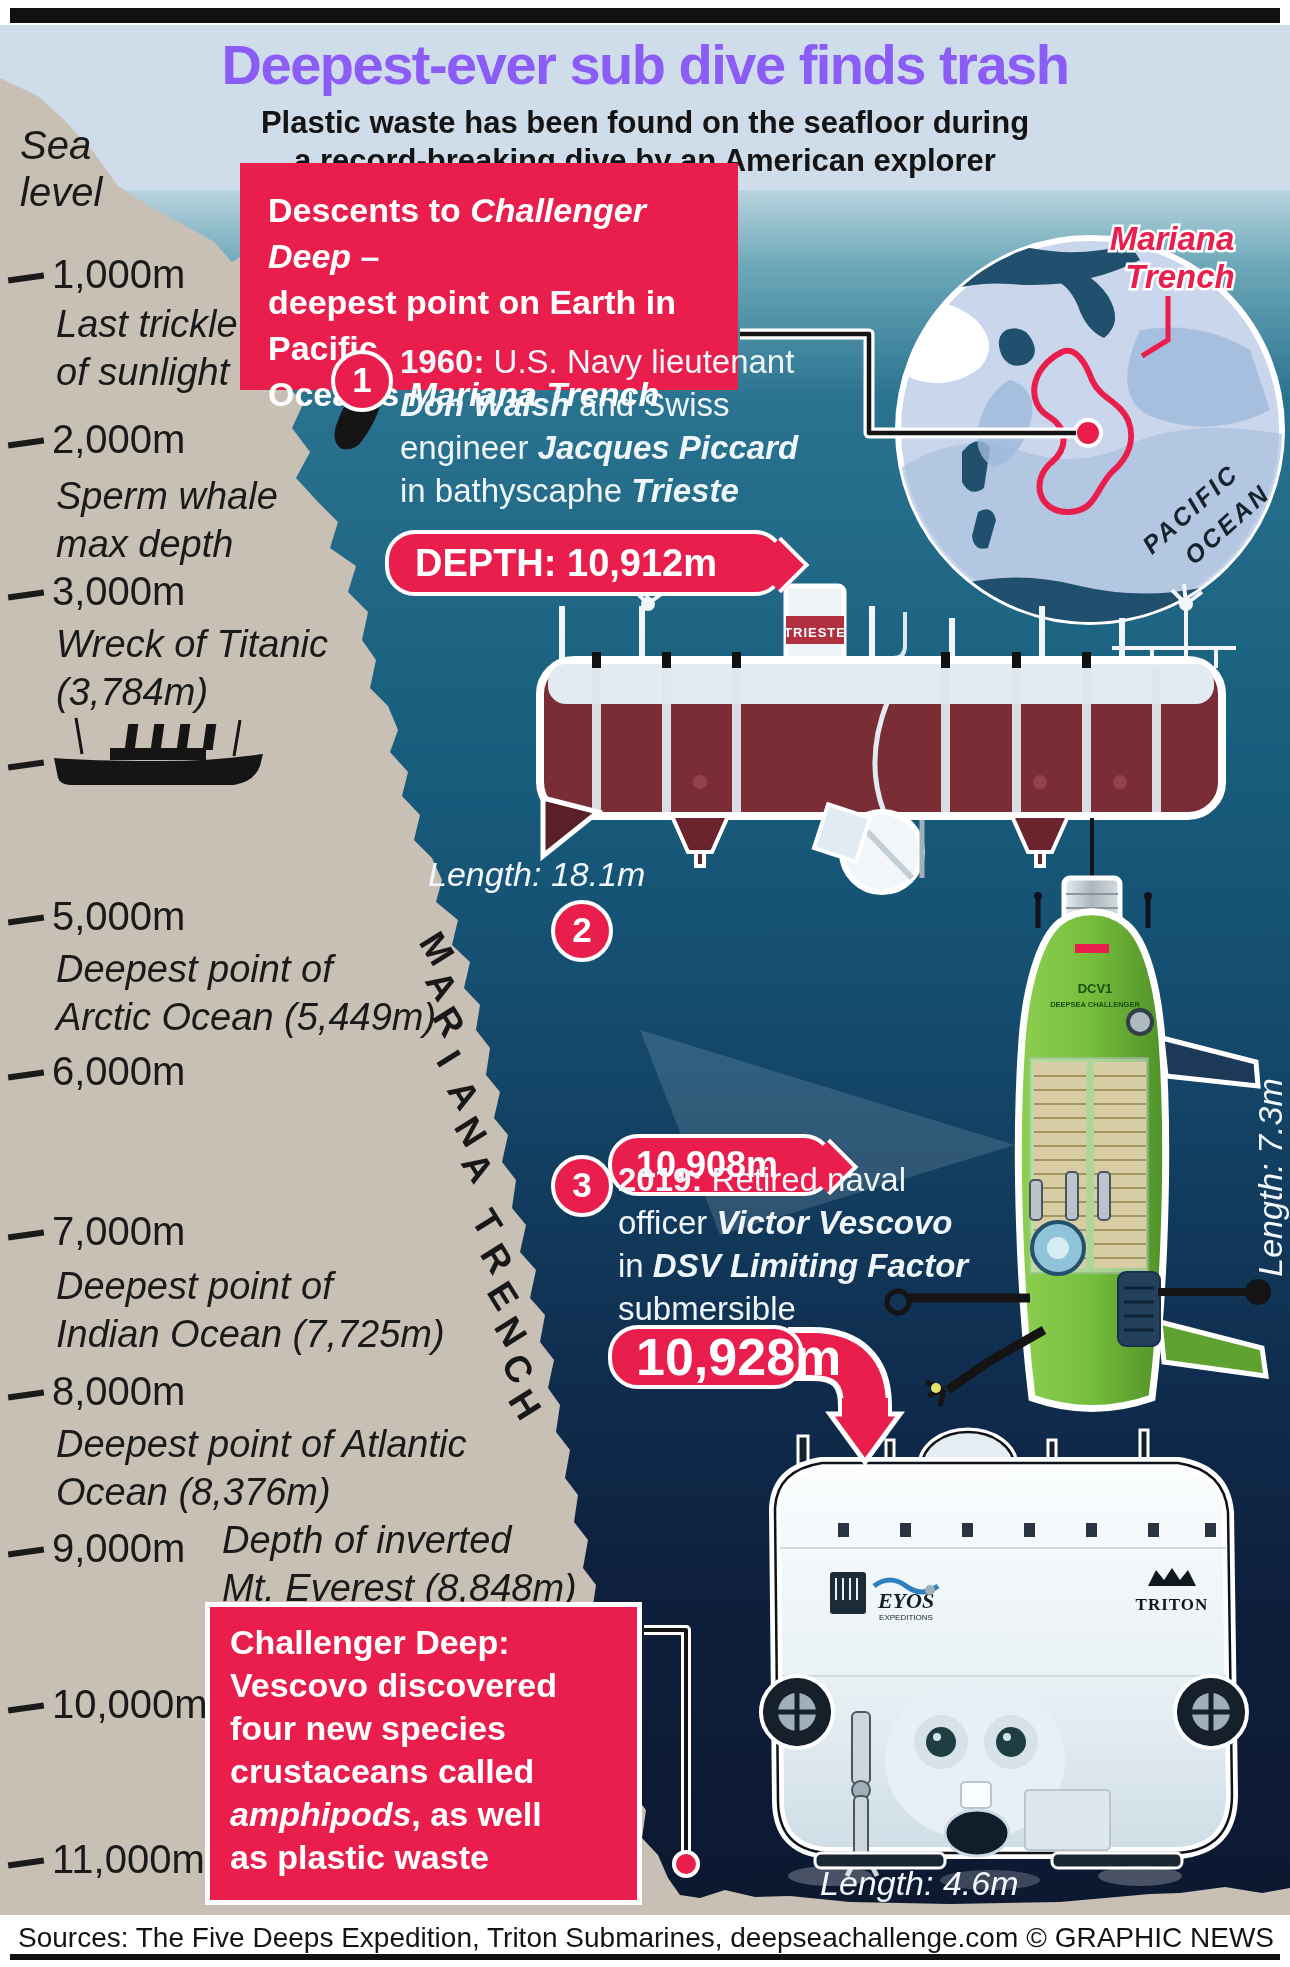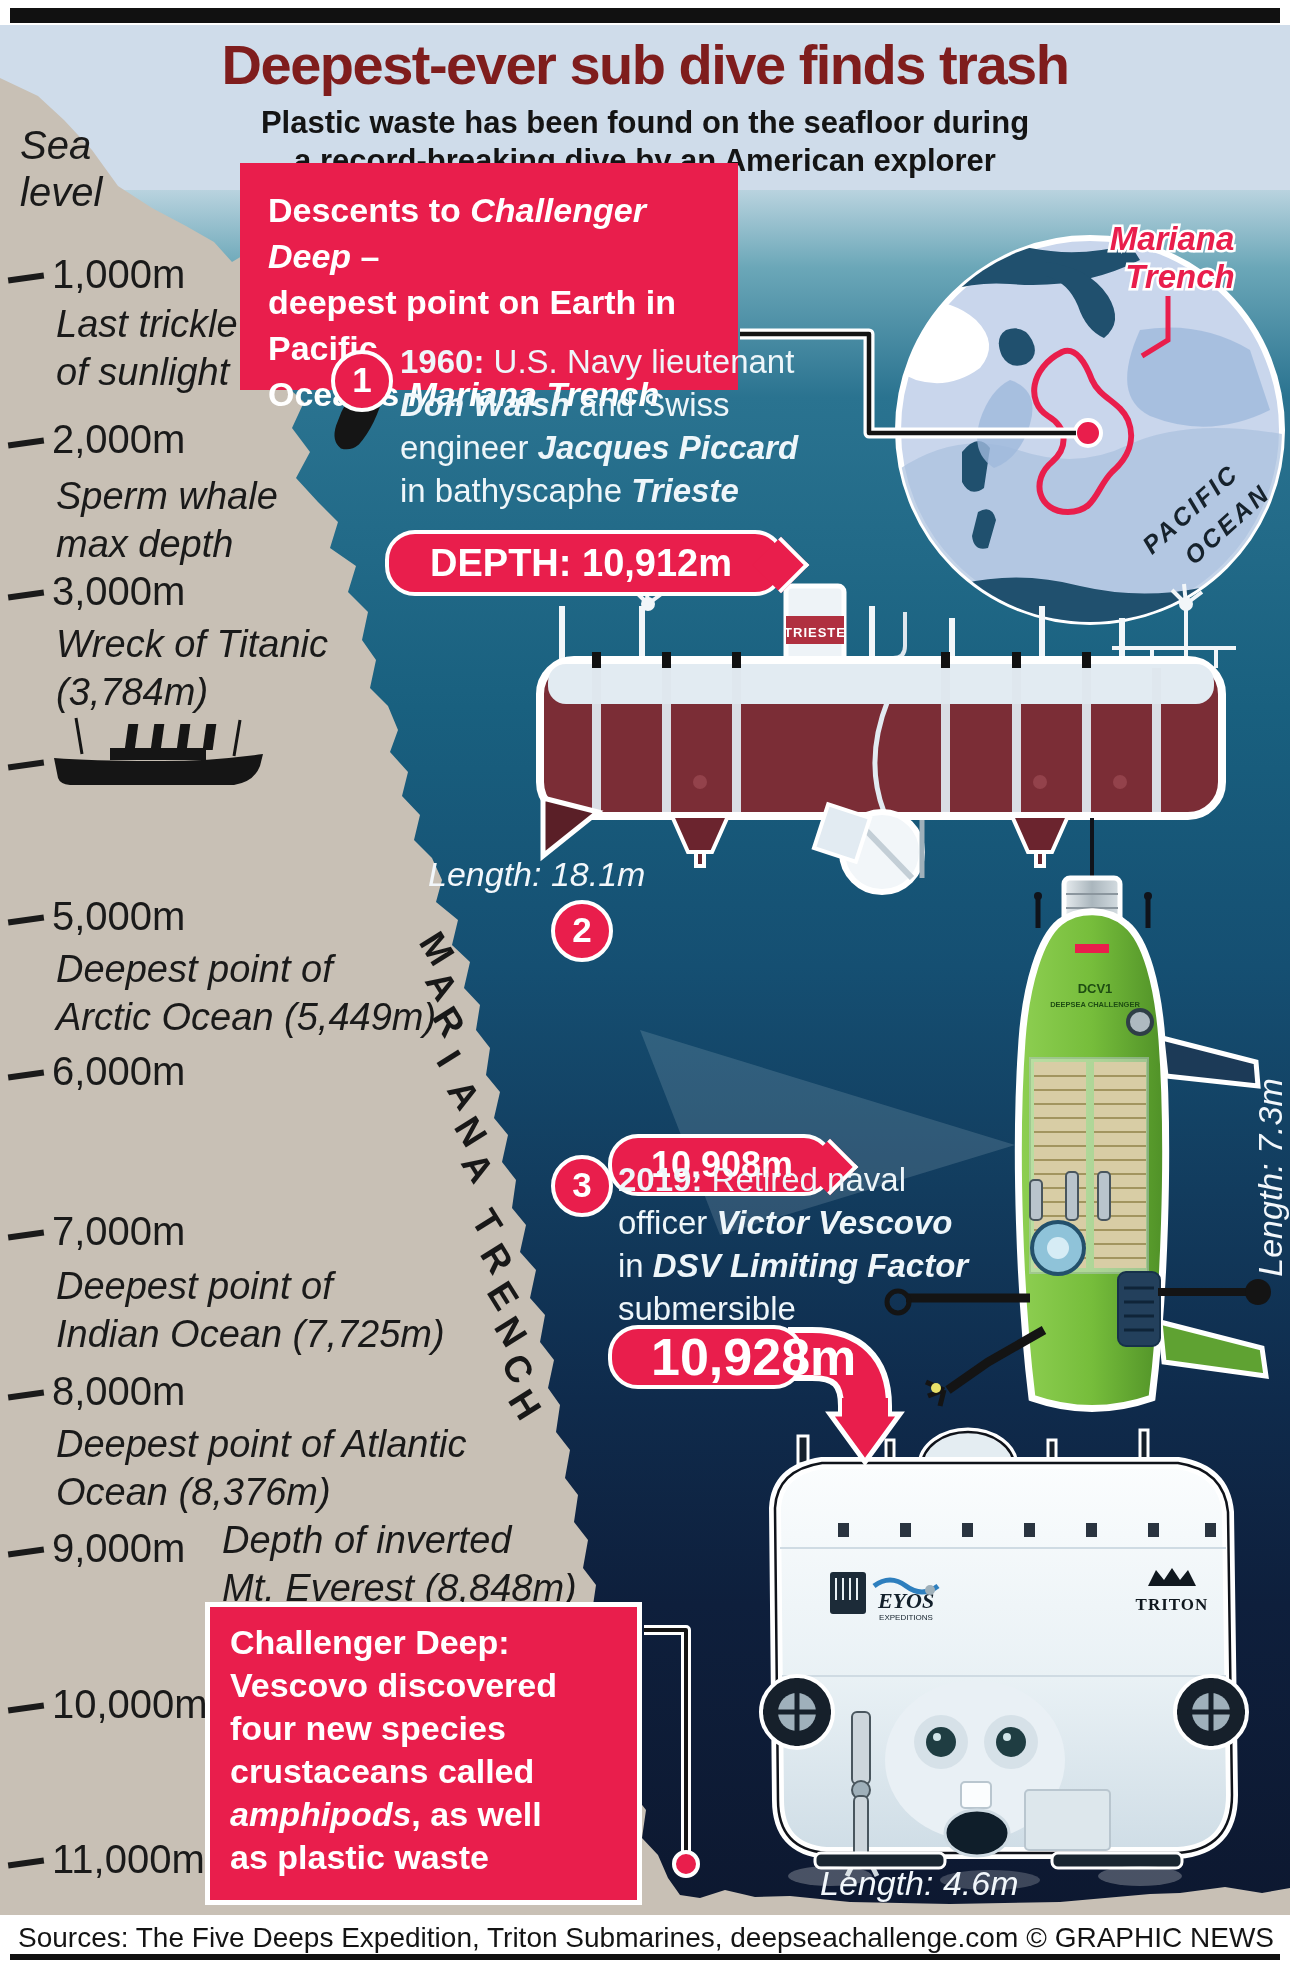--- a/index.html
+++ b/index.html
@@ -2,38 +2,38 @@
 <html><head>
 <meta charset="utf-8">
 <style>
   html,body{margin:0;padding:0;background:#fff;}
   .stage{position:relative;width:1290px;height:1967px;background:#fff;overflow:hidden;
          font-family:"Liberation Sans", sans-serif;}
   .abs{position:absolute;}
   .bg-svg{position:absolute;left:0;top:0;z-index:0;}
   .txt{position:absolute;z-index:2;}
   .title{left:0;top:32px;width:1290px;text-align:center;font-size:56px;font-weight:bold;
-         color:#7f1d1d;letter-spacing:-1.5px;}
+         color:#8b5cf6;letter-spacing:-1.5px;}
   .subtitle{left:0;top:104px;width:1290px;text-align:center;font-size:31px;font-weight:bold;
             color:#141414;line-height:38px;}
   .intro-box{left:240px;top:163px;width:498px;height:227px;background:#e91e4c;color:#fff;
              font-size:34px;font-weight:bold;line-height:46px;padding:24px 0 0 28px;box-sizing:border-box;}
   .intro-box i{font-style:italic;}
   .sea-label{left:20px;top:122px;font-size:40px;font-style:italic;color:#1a1a1a;line-height:47px;}
   .tick-dash{width:36px;height:6px;background:#1a1a1a;left:8px;transform:rotate(-8deg);z-index:2;}
   .tick-label{left:52px;font-size:40px;color:#1a1a1a;z-index:2;}
   .annot{font-size:38px;font-style:italic;color:#1a1a1a;line-height:48px;z-index:2;}
   .ev-num{width:54px;height:54px;border-radius:50%;background:#e91e4c;border:4px solid #fff;
           color:#fff;font-size:35px;font-weight:bold;text-align:center;line-height:52px;z-index:2;}
   .ev-text{font-size:33px;color:#eef6fa;line-height:43px;z-index:2;}
   .ev-text b{font-weight:bold;}
   .ev-text .nm{font-weight:bold;font-style:italic;}
   .banner{position:absolute;background:#e91e4c;border:4px solid #fff;border-radius:30px;
           color:#fff;font-weight:bold;display:flex;align-items:center;z-index:2;}
-  .banner .lbl{position:relative;z-index:3;margin-left:15px;}
+  .banner .lbl{position:relative;z-index:3;}
   .banner-tip{position:absolute;right:-20px;top:50%;width:36px;height:36px;margin-top:-18px;
               background:#e91e4c;border-top:4px solid #fff;border-right:4px solid #fff;
               transform:rotate(45deg);z-index:1;}
   .len-label{font-size:34px;font-style:italic;color:#f2f7fb;z-index:2;}
   .mt-letter{position:absolute;font-size:37px;font-weight:bold;color:#181818;
              transform:rotate(58deg);z-index:2;}
   .deep-box{left:205px;top:1602px;width:437px;height:303px;background:#e91e4c;border:5px solid #fff;
             color:#fff;font-size:34px;font-weight:bold;line-height:43px;
             padding:14px 0 0 20px;box-sizing:border-box;z-index:2;}
   .deep-box i{}

